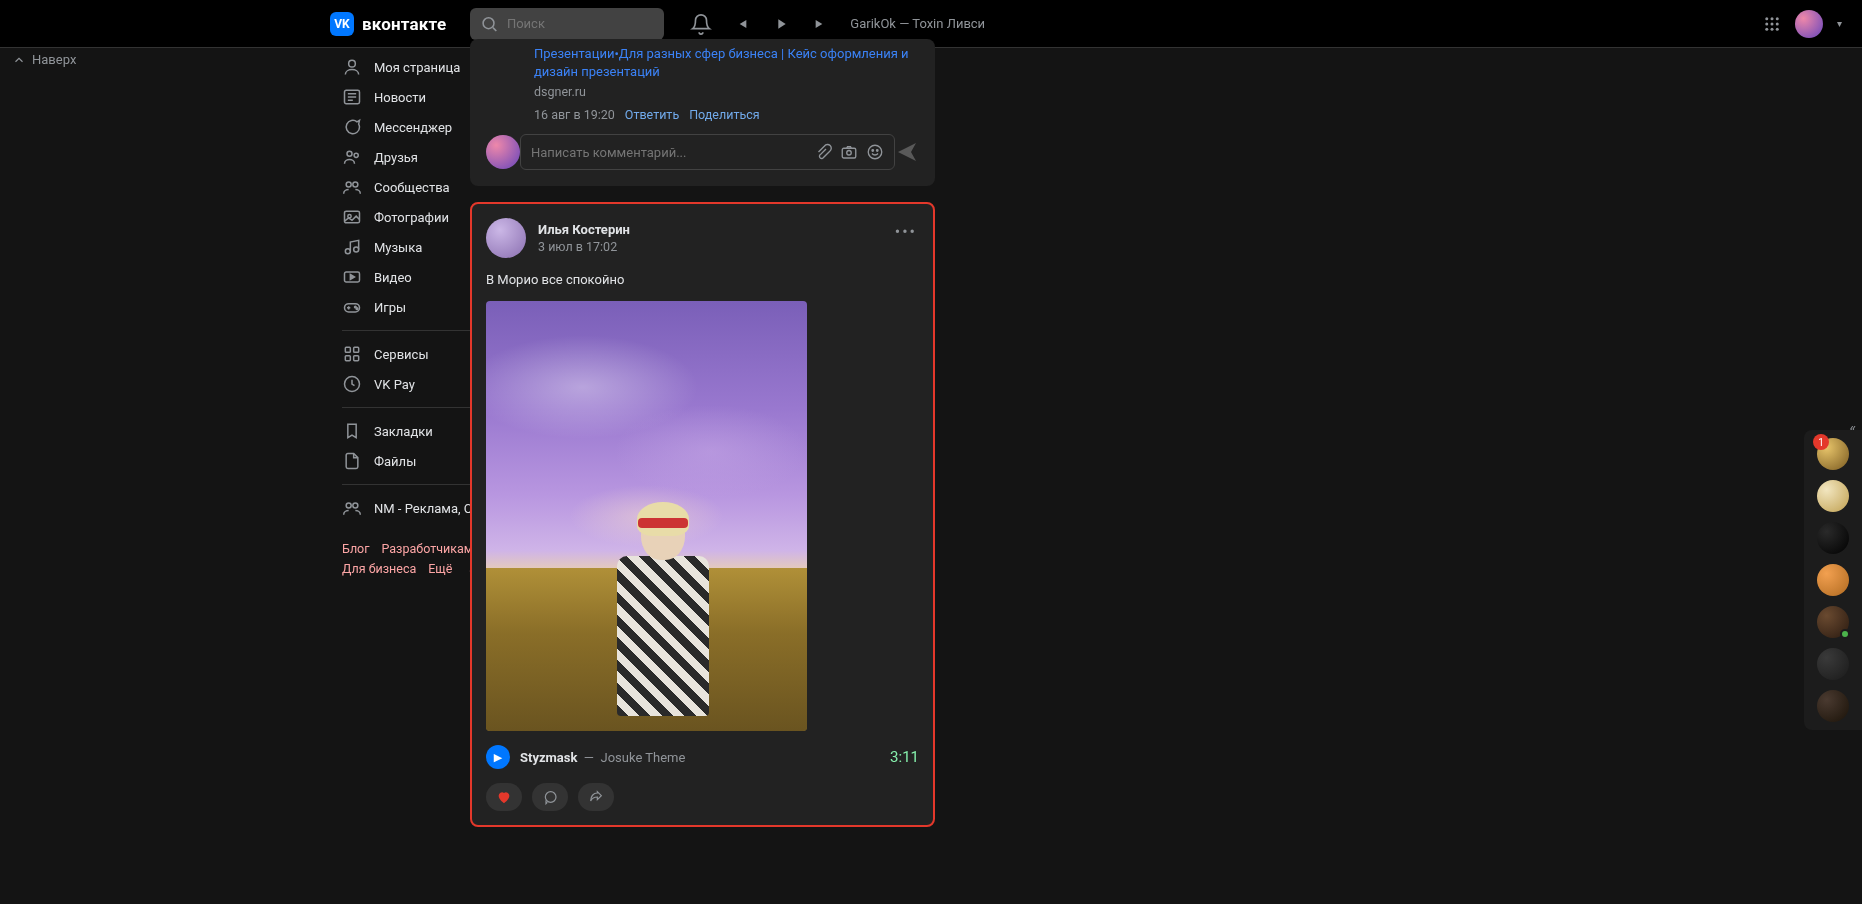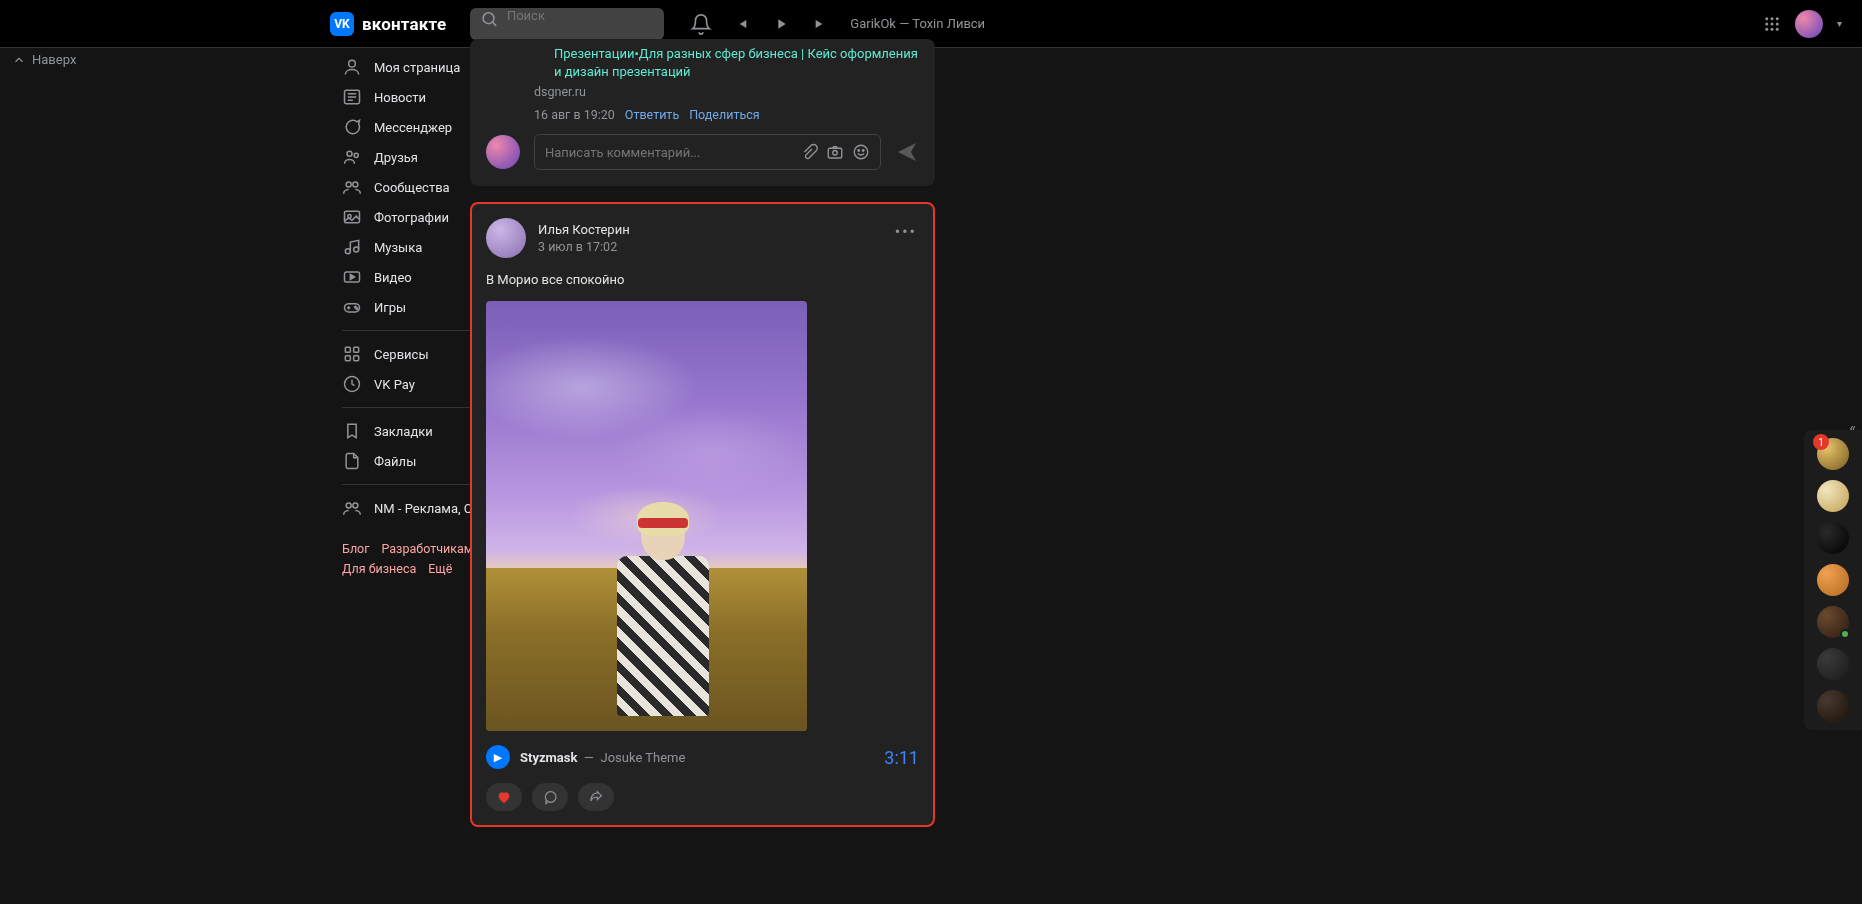--- a/index.html
+++ b/index.html
@@ -4,21 +4,21 @@
 <style>
 *{margin:0;padding:0;box-sizing:border-box;font-family:-apple-system,BlinkMacSystemFont,Roboto,Helvetica,Arial,sans-serif}
 body{background:#141414;color:#e1e3e6;width:1862px;height:904px;overflow:hidden;position:relative}
 a{text-decoration:none;color:inherit}
 
 
 .header{height:48px;background:#000000;display:flex;align-items:center;padding:4px 16px;position:relative;border-bottom:1px solid #333}
 .logo-wrap{display:flex;align-items:center;gap:8px;margin-left:314px}
 .logo-box{width:24px;height:24px;background:#0077ff;border-radius:6px;display:flex;align-items:center;justify-content:center;color:#fff;font-weight:700;font-size:12px}
 .logo-text{font-weight:700;font-size:17px;color:#fff;letter-spacing:.2px}
-.search{margin-left:24px;width:194px;height:32px;background:#424242;border-radius:6px;display:flex;align-items:flex-start;padding:0 10px;gap:8px}
+.search{margin-left:24px;width:194px;height:32px;background:#424242;border-radius:6px;display:flex;align-items:center;padding:0 10px;gap:8px}
 .search input{background:transparent;border:0;outline:0;color:#909499;font-size:13px;width:100%}
 .header-icons{display:flex;align-items:center;gap:18px;margin-left:26px}
 .hicon{width:22px;height:22px;display:flex;align-items:center;justify-content:center;color:#909499;cursor:pointer}
 .track{margin-left:18px;color:#909499;font-size:13px}
 .header-right{position:absolute;right:20px;display:flex;align-items:center;gap:14px}
 .grid-icon{width:18px;height:18px;color:#909499}
 .avatar-sm{width:28px;height:28px;border-radius:50%;background:radial-gradient(circle at 30% 30%,#e8a,#64b)}
 .chev-sm{color:#909499;font-size:10px}
 
 
@@ -29,56 +29,56 @@
 .navitem{display:flex;align-items:center;gap:12px;height:30px;color:#e1e3e6;font-size:13px;cursor:pointer;position:relative}
 .navitem .ico{width:20px;height:20px;color:#909499;display:flex;align-items:center;justify-content:center}
 .badge{position:absolute;right:0;background:#909499;color:#222;border-radius:9px;min-width:18px;height:18px;font-size:11px;display:flex;align-items:center;justify-content:center;padding:0 5px}
 .divider{height:1px;background:#333;margin:8px 0}
 .footer-links{margin-top:16px;font-size:12.5px;color:#fca5a5;line-height:1.6}
 .footer-links span{margin-right:12px;cursor:pointer}
 
 
 .feed{position:absolute;left:470px;top:39px;width:465px}
 .post{background:#222222;border-radius:8px;margin-bottom:16px;padding:16px;position:relative}
-.link-block{color:#5eead4;font-size:13px;line-height:1.35;margin-left:68px}
+.link-block{color:#3b82f6;font-size:13px;line-height:1.35;margin-left:48px}
 .source{color:#909499;font-size:12.5px;margin-top:4px;margin-left:48px}
 .meta{display:flex;align-items:flex-end;gap:10px;color:#909499;font-size:12.5px;margin-top:8px;margin-left:48px}
 .meta a{color:#71aaeb;cursor:pointer}
-.comment-row{display:flex;align-items:center;gap:14px;margin-top:12px}
+.comment-row{display:flex;align-items:center;gap:0;margin-top:12px}
 .comment-avatar{width:34px;height:34px;border-radius:50%;background:radial-gradient(circle at 30% 30%,#e8a,#64b)}
 .comment-box{flex:1;height:36px;border:1px solid #424242;border-radius:6px;display:flex;align-items:center;padding:0 10px;gap:8px}
 .comment-box input{flex:1;background:transparent;border:0;outline:0;color:#909499;font-size:13px}
 .comment-box .cicon{color:#909499;width:18px;height:18px;cursor:pointer}
 .send-btn{width:24px;height:24px;color:#595959}
 
 
 .hl{border:2px solid #e4382b;padding:14px}
 .post-head{display:flex;align-items:center;gap:12px}
 .pa{width:40px;height:40px;border-radius:50%;background:radial-gradient(circle at 35% 30%,#cbb7e6,#8a6fb0)}
-.pname{font-size:13px;color:#e1e3e6;font-weight:400}
+.pname{font-size:13px;color:#e1e3e6;font-weight:700}
 .pdate{font-size:12.5px;color:#909499;margin-top:2px}
 .dots{position:absolute;right:16px;top:18px;color:#909499;letter-spacing:2px;cursor:pointer}
 .ptext{margin-top:14px;font-size:13px;color:#e1e3e6}
 .photo{margin-top:14px;width:321px;height:430px;border-radius:4px;overflow:hidden;position:relative;cursor:pointer}
 .sky{position:absolute;inset:0;background:linear-gradient(180deg,#7a5fb8 0%,#9978cf 25%,#b896e0 45%,#cfb4e8 58%,#f2d8a0 65%,#a88838 72%,#8a6e28 100%)}
 .clouds{position:absolute;inset:0;background:radial-gradient(ellipse 60% 20% at 30% 20%,rgba(255,255,255,.35),transparent 60%),radial-gradient(ellipse 50% 18% at 70% 35%,rgba(200,170,230,.45),transparent 60%),radial-gradient(ellipse 40% 12% at 50% 50%,rgba(255,230,200,.4),transparent 60%)}
 .field{position:absolute;left:0;right:0;bottom:0;height:38%;background:linear-gradient(180deg,#b09038 0%,#8a6e28 40%,#6a5420 100%)}
 .person{position:absolute;left:38%;bottom:0;width:34%;height:52%}
 .person .head{position:absolute;top:0;left:50%;transform:translateX(-50%);width:44px;height:52px;background:#e8d2b8;border-radius:50% 50% 45% 45%}
 .person .hair{position:absolute;top:-6px;left:50%;transform:translateX(-50%);width:52px;height:34px;background:#e8dca8;border-radius:50% 50% 30% 30%}
 .person .band{position:absolute;top:10px;left:50%;transform:translateX(-50%);width:50px;height:10px;background:#c33;border-radius:4px}
 .person .torso{position:absolute;top:48px;left:50%;transform:translateX(-50%);width:92px;height:160px;background:repeating-linear-gradient(45deg,#2a2a2a 0 8px,#e8e4dc 8px 16px);border-radius:10px 10px 4px 4px}
 
 
 .audio{display:flex;align-items:center;gap:10px;margin-top:14px}
 .playcircle{width:24px;height:24px;border-radius:50%;background:#0077ff;display:flex;align-items:center;justify-content:center;color:#fff;font-size:11px;cursor:pointer}
 .aname{font-size:13px}
 .aname b{color:#e1e3e6}
 .aname span{color:#909499}
-.adur{margin-left:auto;color:#3b82f6;font-size:18px}
+.adur{margin-left:auto;color:#86efac;font-size:15px}
 
 
 .actions{display:flex;align-items:center;gap:10px;margin-top:14px}
 .pill{display:flex;align-items:center;gap:6px;background:#333;border-radius:16px;padding:6px 10px;color:#909499;font-size:12.5px;cursor:pointer}
 
 
 .friends{position:absolute;right:0;top:430px;width:58px;background:#1c1c1c;border-radius:8px 0 0 8px;padding:8px 0;display:flex;flex-direction:column;align-items:center;gap:10px}
 .collapse-rail{position:absolute;right:6px;top:420px;color:#909499;font-size:14px;cursor:pointer}
 .fav{width:32px;height:32px;border-radius:50%;position:relative}
 .fav.v1{background:radial-gradient(circle at 30% 30%,#e7c46a,#7a5a20)}

